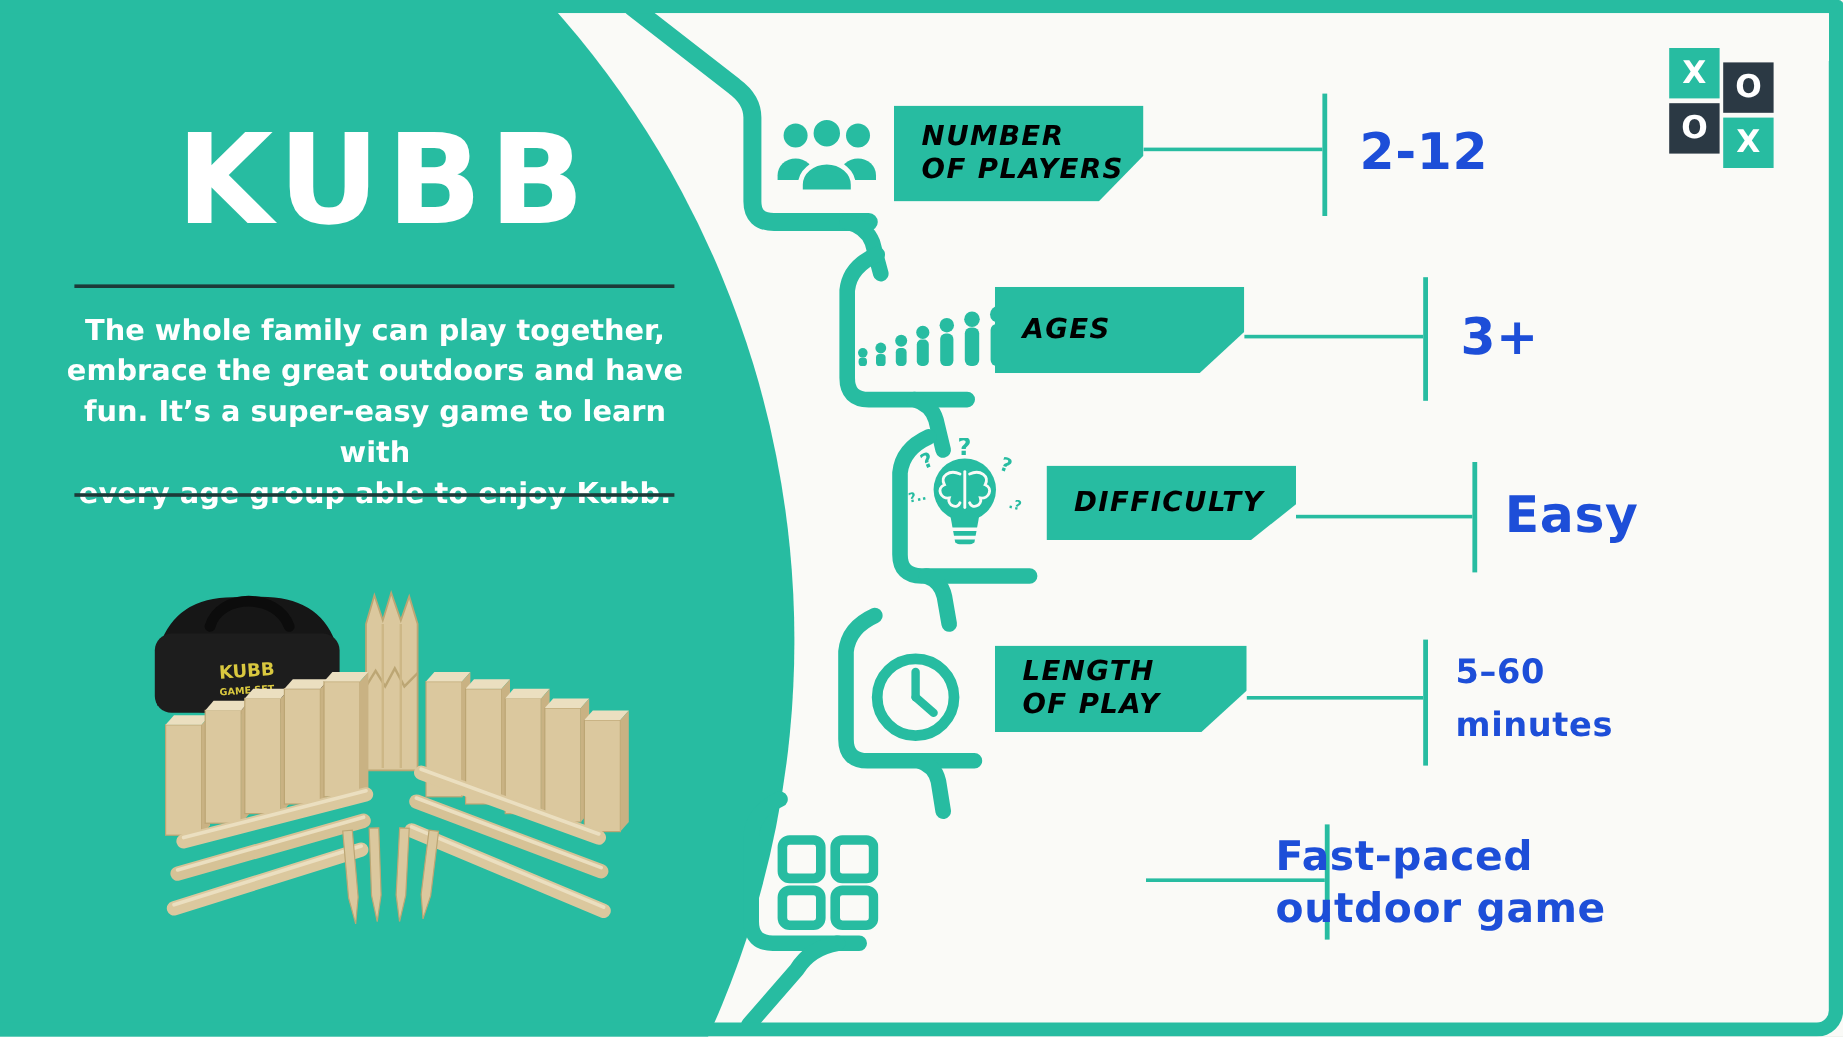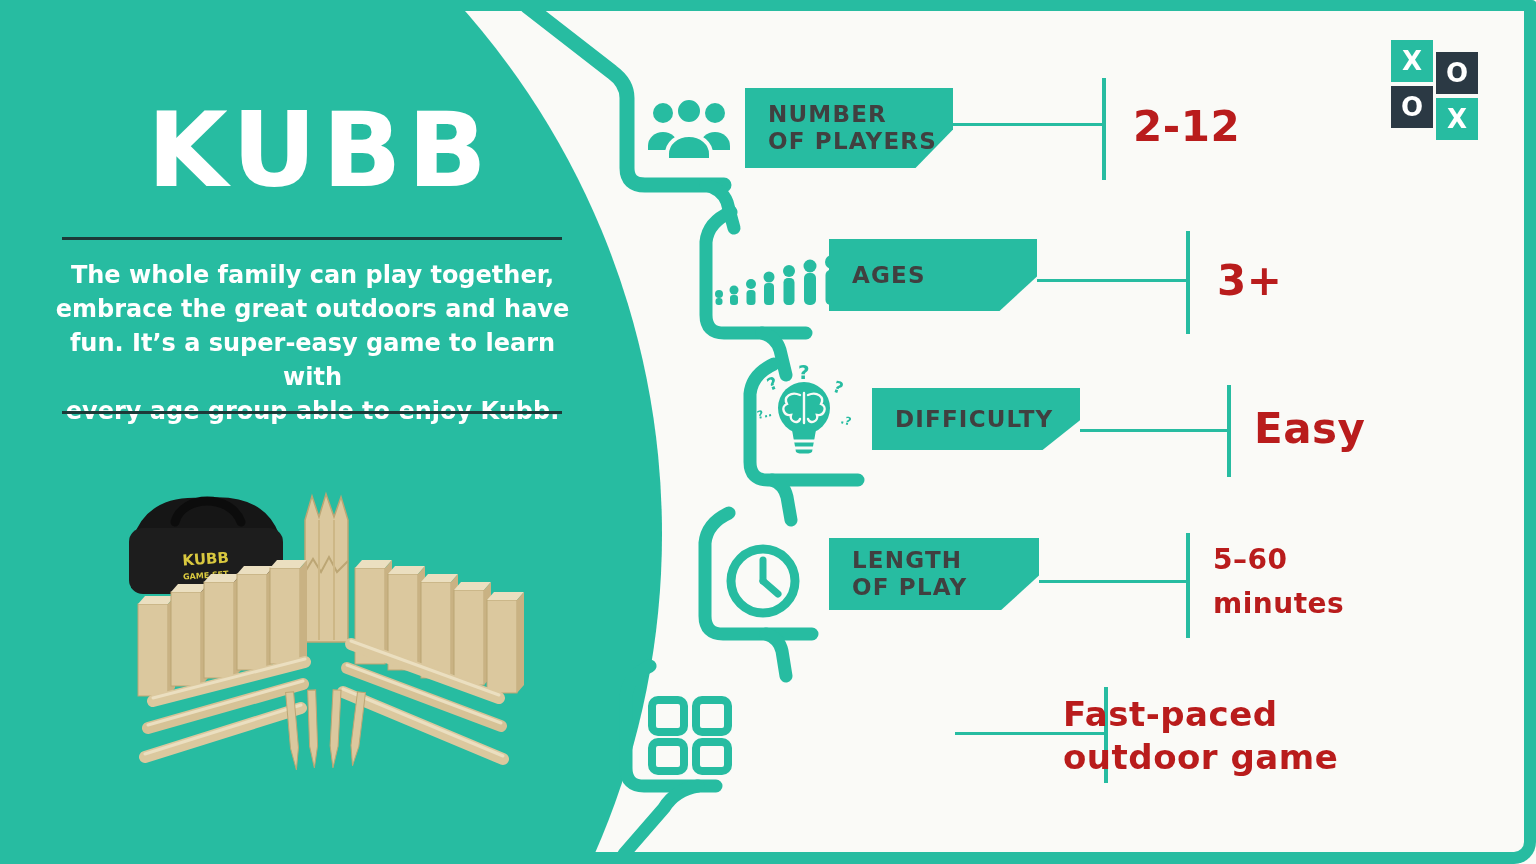--- a/index.html
+++ b/index.html
@@ -30,27 +30,27 @@
     color:#ffffff;font-size:24px;font-weight:700;line-height:34px;white-space:pre-line;
   }
   
   #connectors{position:absolute;left:0;top:0;z-index:2;}
   
   .labelbox{
     position:absolute;background:#27BCA1;z-index:3;display:flex;align-items:center;
     clip-path:polygon(0 0,100% 0,100% 52%,82% 100%,0 100%);
   }
   .labelbox span{
-    color:#404040;font-size:23px;font-weight:700;letter-spacing:1.2px;line-height:27px;
-    padding-left:23px;white-space:pre-line;
+    color:#000000;font-size:23px;font-weight:700;letter-spacing:1.2px;line-height:27px;
+    padding-left:23px;white-space:pre-line;font-style:italic;
   }
   .hline{position:absolute;height:3px;background:#27BCA1;z-index:2;}
   .vtick{position:absolute;width:4px;background:#27BCA1;z-index:2;}
   .value{
-    position:absolute;color:#b91c1c;font-weight:800;z-index:3;
+    position:absolute;color:#1d4ed8;font-weight:800;z-index:3;
     font-size:42px;line-height:1.1;white-space:pre-line;letter-spacing:0.5px;
   }
   .icon{position:absolute;z-index:3;}
   
   #logo{position:absolute;left:1391px;top:38px;width:92px;height:106px;z-index:7;}
   .cell{
     position:absolute;width:42px;height:42px;display:flex;align-items:center;justify-content:center;
     color:#fff;font-size:26px;font-weight:800;line-height:1;
   }
   .cell.teal{background:#27BCA1;}

